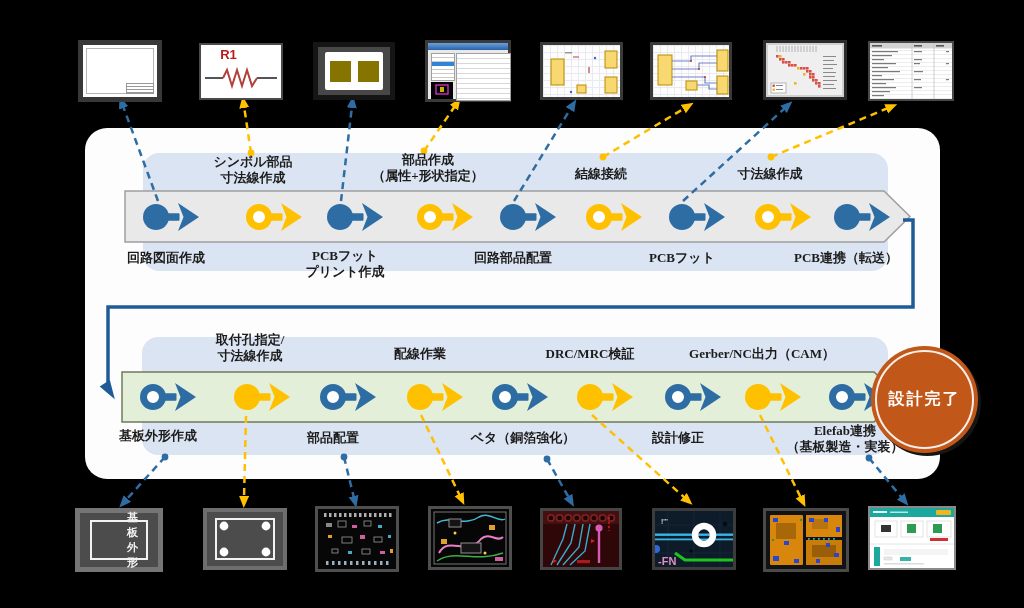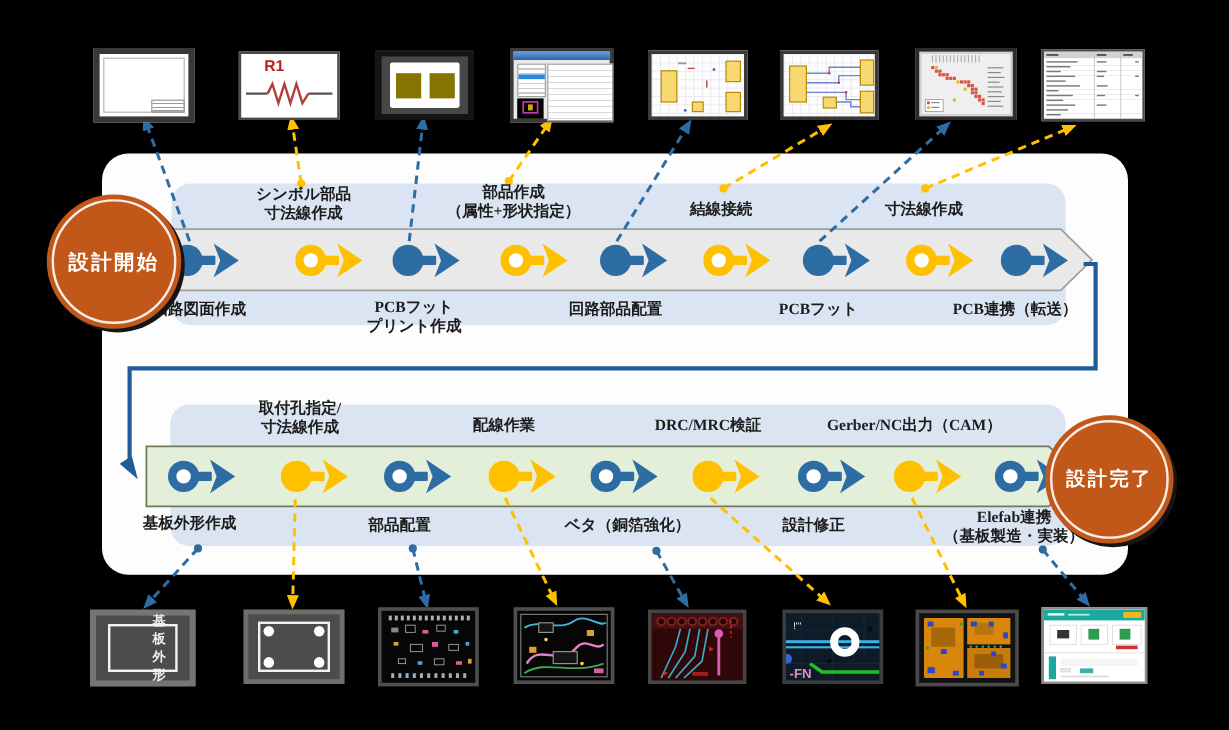--- a/index.html
+++ b/index.html
@@ -229,23 +229,20 @@
 寸法線作成</div>
   <div class="lbl" style="left:333px;top:430px">部品配置</div>
   <div class="lbl" style="left:420px;top:346px">配線作業</div>
   <div class="lbl" style="left:523px;top:430px">ベタ（銅箔強化）</div>
   <div class="lbl" style="left:590px;top:346px">DRC/MRC検証</div>
   <div class="lbl" style="left:678px;top:430px">設計修正</div>
   <div class="lbl" style="left:762px;top:346px">Gerber/NC出力（CAM）</div>
   <div class="lbl" style="left:845px;top:423px">Elefab連携
 （基板製造・実装）</div>
 
-  <div class="badge b-start">
-      <span>設計開始</span>
-    </div>
   <div class="badge b-end">
       <span>設計完了</span>
     </div>
 
   <div class="shot t1">
     <div class="t1-in"></div>
     <div class="t1-tb"></div>
   </div>
 
   <div class="shot t2">

